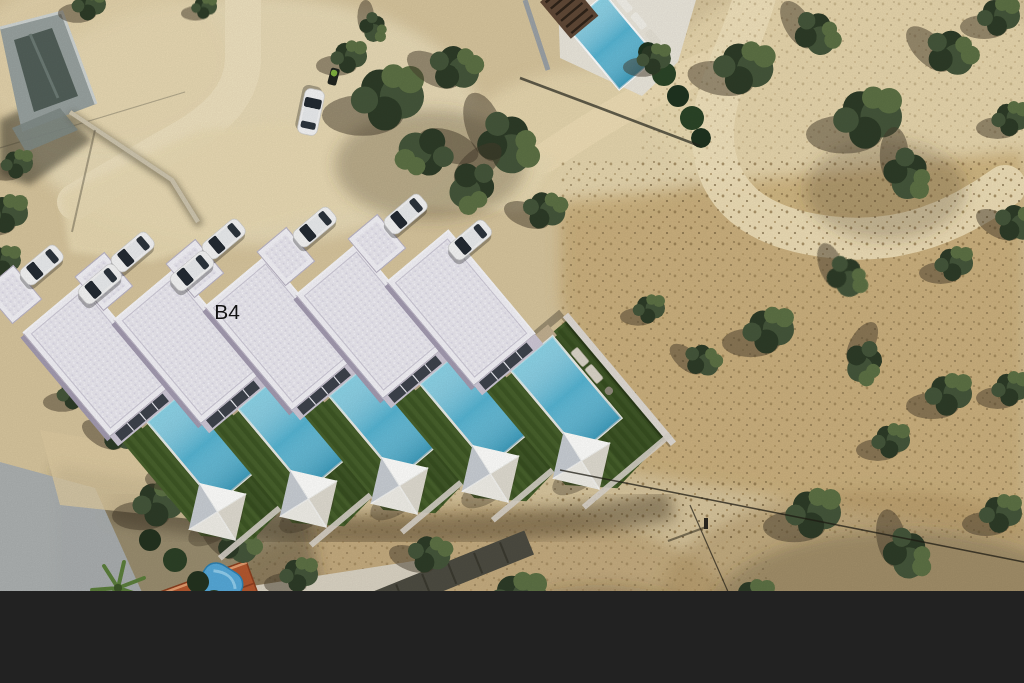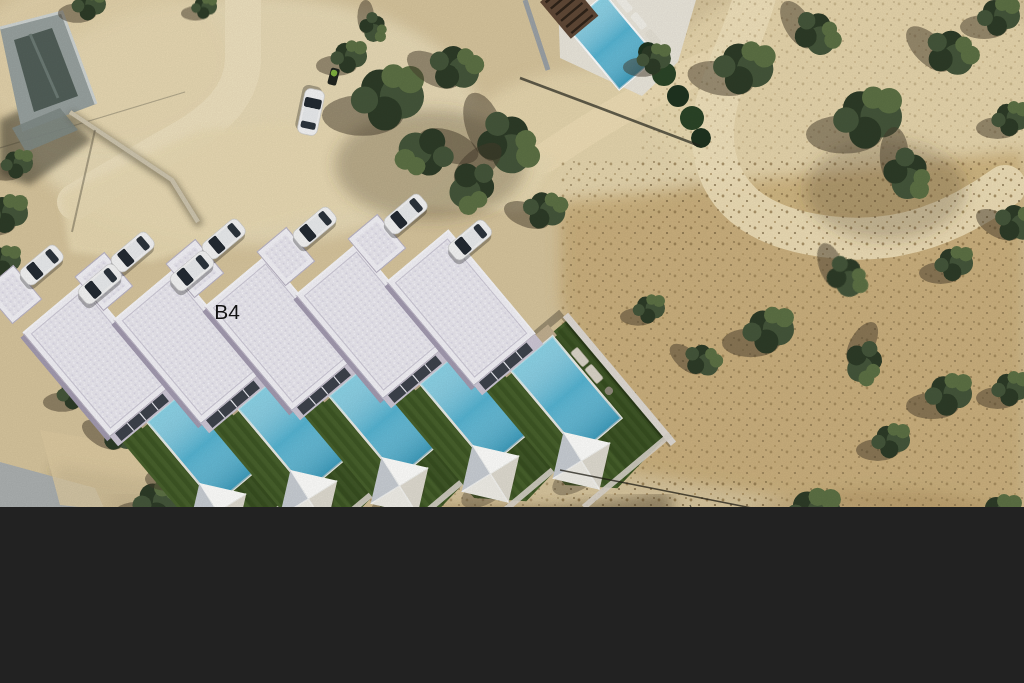--- a/index.html
+++ b/index.html
@@ -1,16 +1,16 @@
 <!DOCTYPE html>
 <html><head>
 <meta charset="utf-8">
 <style>
   html,body{margin:0;padding:0;background:#222;}
-  .stage{position:relative;width:1024px;height:507px;overflow:hidden;font-family:"Liberation Sans",sans-serif;}
+  .stage{position:relative;width:1024px;height:591px;overflow:hidden;font-family:"Liberation Sans",sans-serif;}
   .stage svg{display:block;}
   .t1{fill:#2d3b27}.t2{fill:#44553a}.t3{fill:#5c7044}
   .tshadow{fill:#453c2b;opacity:.5}
   .unit-label{font-family:"Liberation Sans",sans-serif;font-weight:400;}
 </style>
 </head>
 <body>
 
 <div class="stage">
 <svg width="1024" height="683" viewBox="0 0 1024 683" xmlns="http://www.w3.org/2000/svg">

